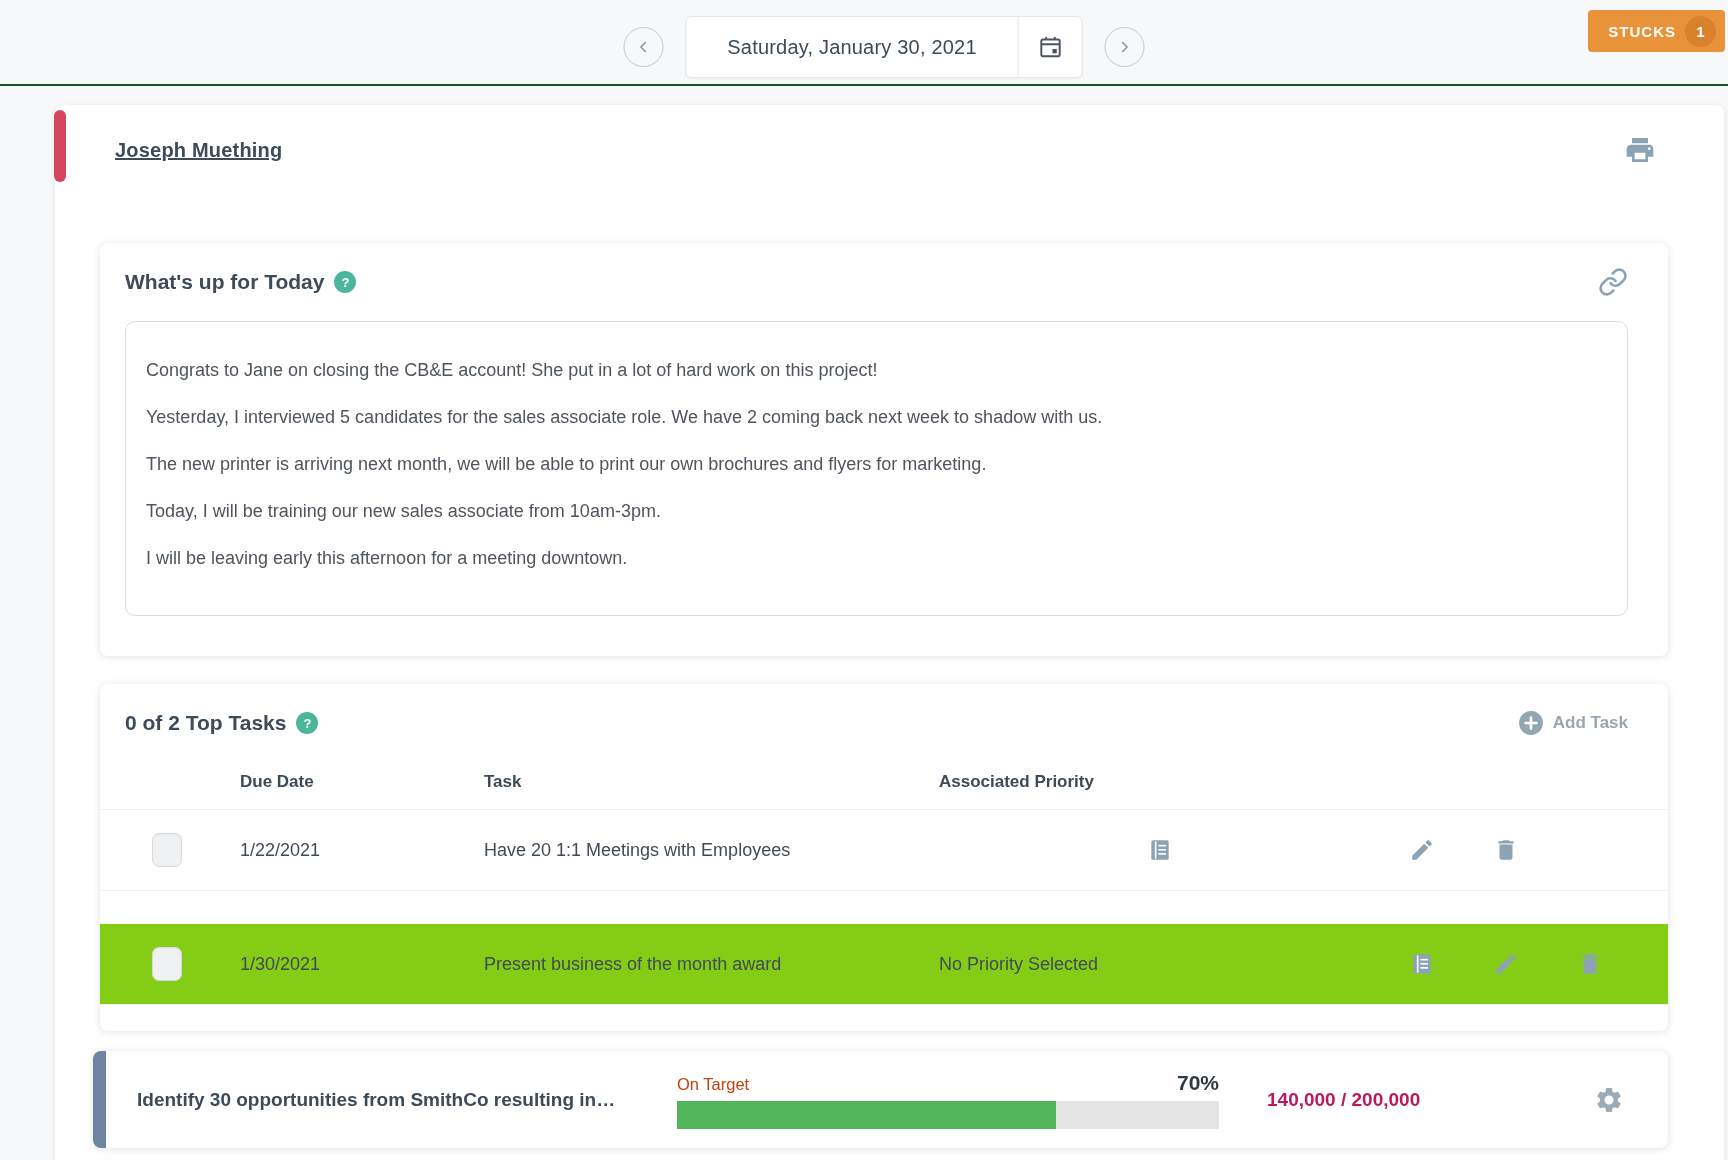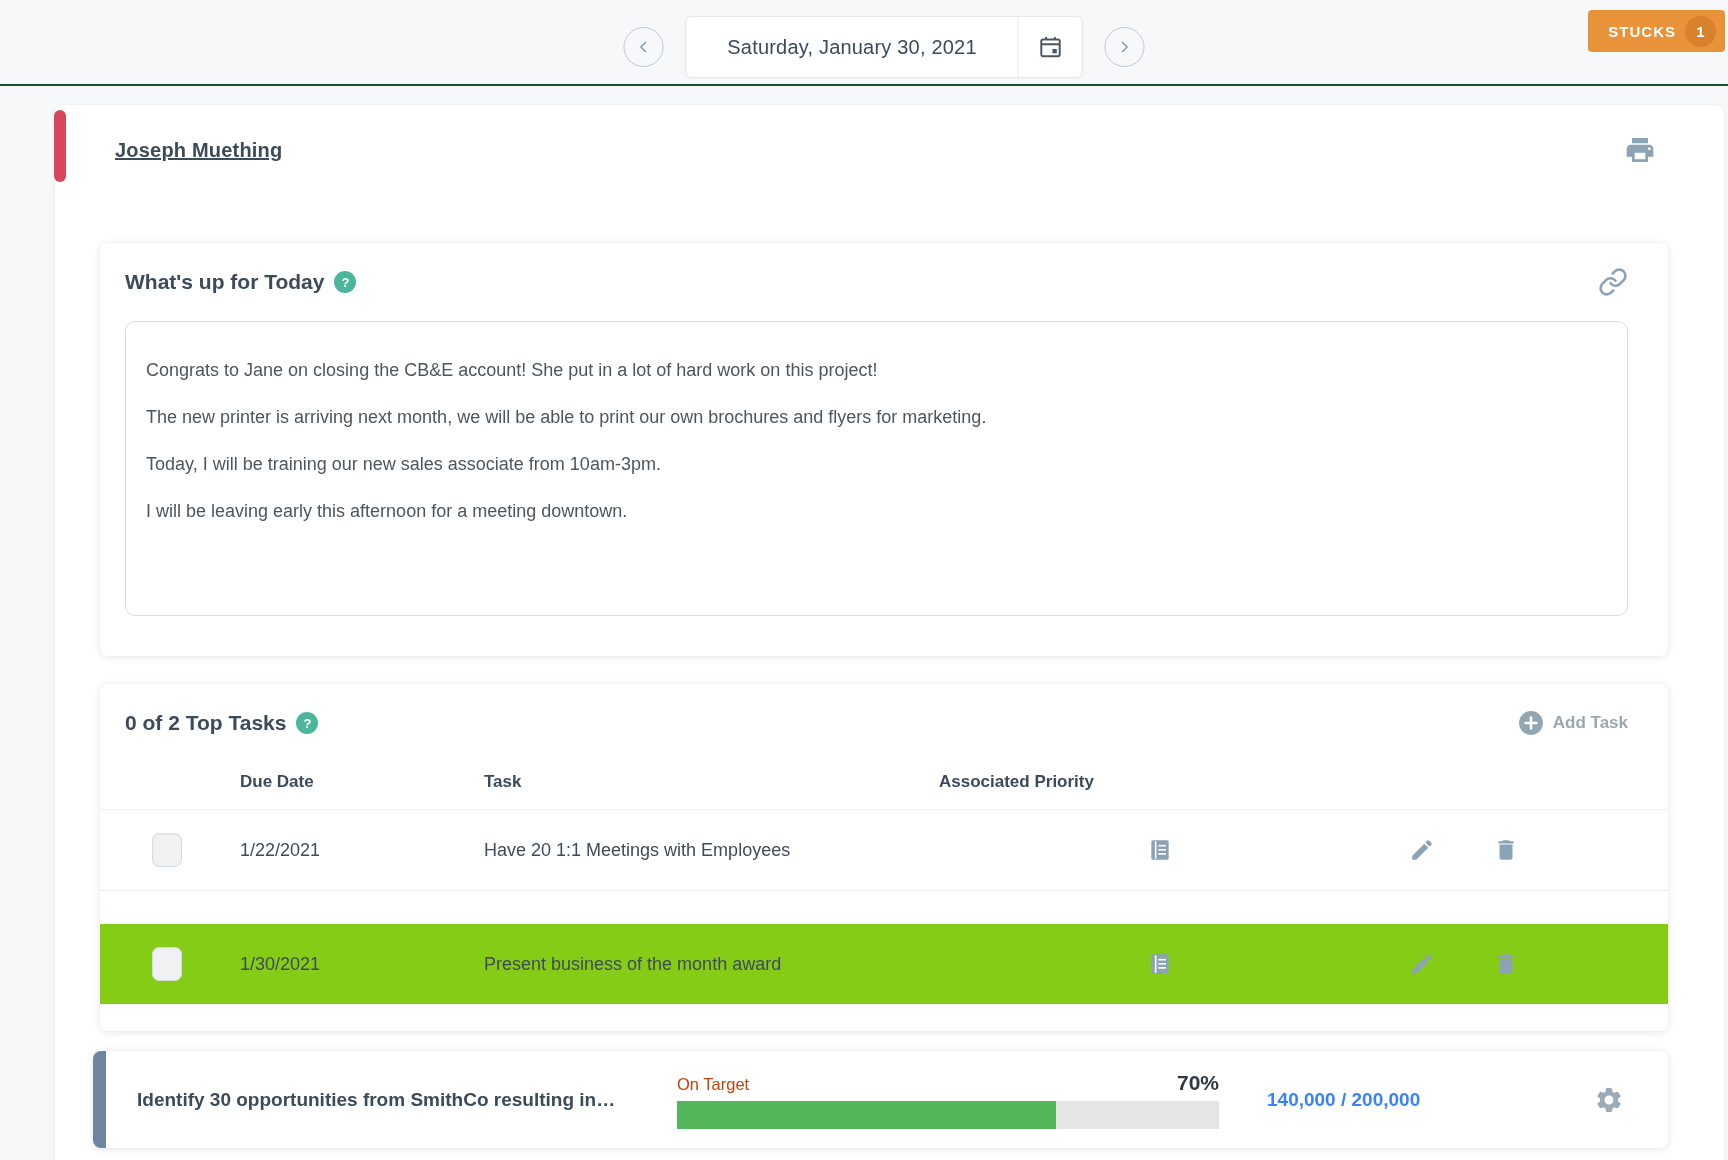--- a/index.html
+++ b/index.html
@@ -134,21 +134,21 @@
     width:540px; font-size:19px; font-weight:bold; color:#3c4a59;
     white-space:nowrap; overflow:hidden;
   }
   .progress-block { width:542px; }
   .progress-labels { display:flex; align-items:baseline; justify-content:space-between; }
   .progress-status { font-size:16.5px; color:#c2410c; }
   .progress-pct { font-size:21px; font-weight:bold; color:#2f3942; }
   .progress-track { margin-top:6px; height:28px; background:#e5e5e5; }
   .progress-fill { height:100%; background:#53b65a; width:0; }
   .progress-text {
-    margin-left:48px; font-size:19px; font-weight:600; color:#3b82f6;
+    margin-left:48px; font-size:19px; font-weight:600; color:#be185d;
     white-space:nowrap; flex:1;
   }
   .gear-btn svg { width:30px; height:30px; }
   .gear-btn { color:#9cabb8; }
 </style>
 </head>
 <body>
 
 <div class="topbar">
   <div class="date-nav">
@@ -209,20 +209,21 @@
         <span style="display:flex">
           <svg viewBox="0 0 24 24" fill="none" stroke="currentColor" stroke-width="2.1" stroke-linecap="round" stroke-linejoin="round">
             <path d="M10 13a5 5 0 0 0 7.54.54l3-3a5 5 0 0 0-7.07-7.07l-1.72 1.71"></path>
             <path d="M14 11a5 5 0 0 0-7.54-.54l-3 3a5 5 0 0 0 7.07 7.07l1.71-1.71"></path>
           </svg>
         </span>
       </button>
     </div>
     <div class="editor">
       <p>Congrats to Jane on closing the CB&amp;E account! She put in a lot of hard work on this project!</p>
+      <p>Yesterday, I interviewed 5 candidates for the sales associate role. We have 2 coming back next week to shadow with us.</p>
       <p>The new printer is arriving next month, we will be able to print our own brochures and flyers for marketing.</p>
       <p>Today, I will be training our new sales associate from 10am-3pm.</p>
       <p>I will be leaving early this afternoon for a meeting downtown.</p>
     </div>
   </div>
 
   <div class="inner-card tasks-card">
     <div class="section-title-row">
       <div class="section-title">
         <h2>0 of 2 Top Tasks</h2>
@@ -282,20 +283,21 @@
           </span>
         </button>
       </div>
 
       <div class="t-row t-body highlight">
         <div class="chk-cell">
             <div class="checkbox"></div>
           </div>
         <div>1/30/2021</div>
         <div>Present business of the month award</div>
+        <div>No Priority Selected</div>
         <button class="icon-btn row-icon">
           <span style="display:flex">
             <svg viewBox="0 0 24 24">
                 <rect x="4" y="3" width="16" height="18" rx="1.5" fill="currentColor"></rect>
                 <line x1="8" y1="4" x2="8" y2="20" stroke="#fff" stroke-width="1.5"></line>
                 <line x1="10.5" y1="8" x2="17.5" y2="8" stroke="#fff" stroke-width="1.5"></line>
                 <line x1="10.5" y1="11.8" x2="17.5" y2="11.8" stroke="#fff" stroke-width="1.5"></line>
                 <line x1="10.5" y1="15.6" x2="17.5" y2="15.6" stroke="#fff" stroke-width="1.5"></line>
               </svg>
           </span>

